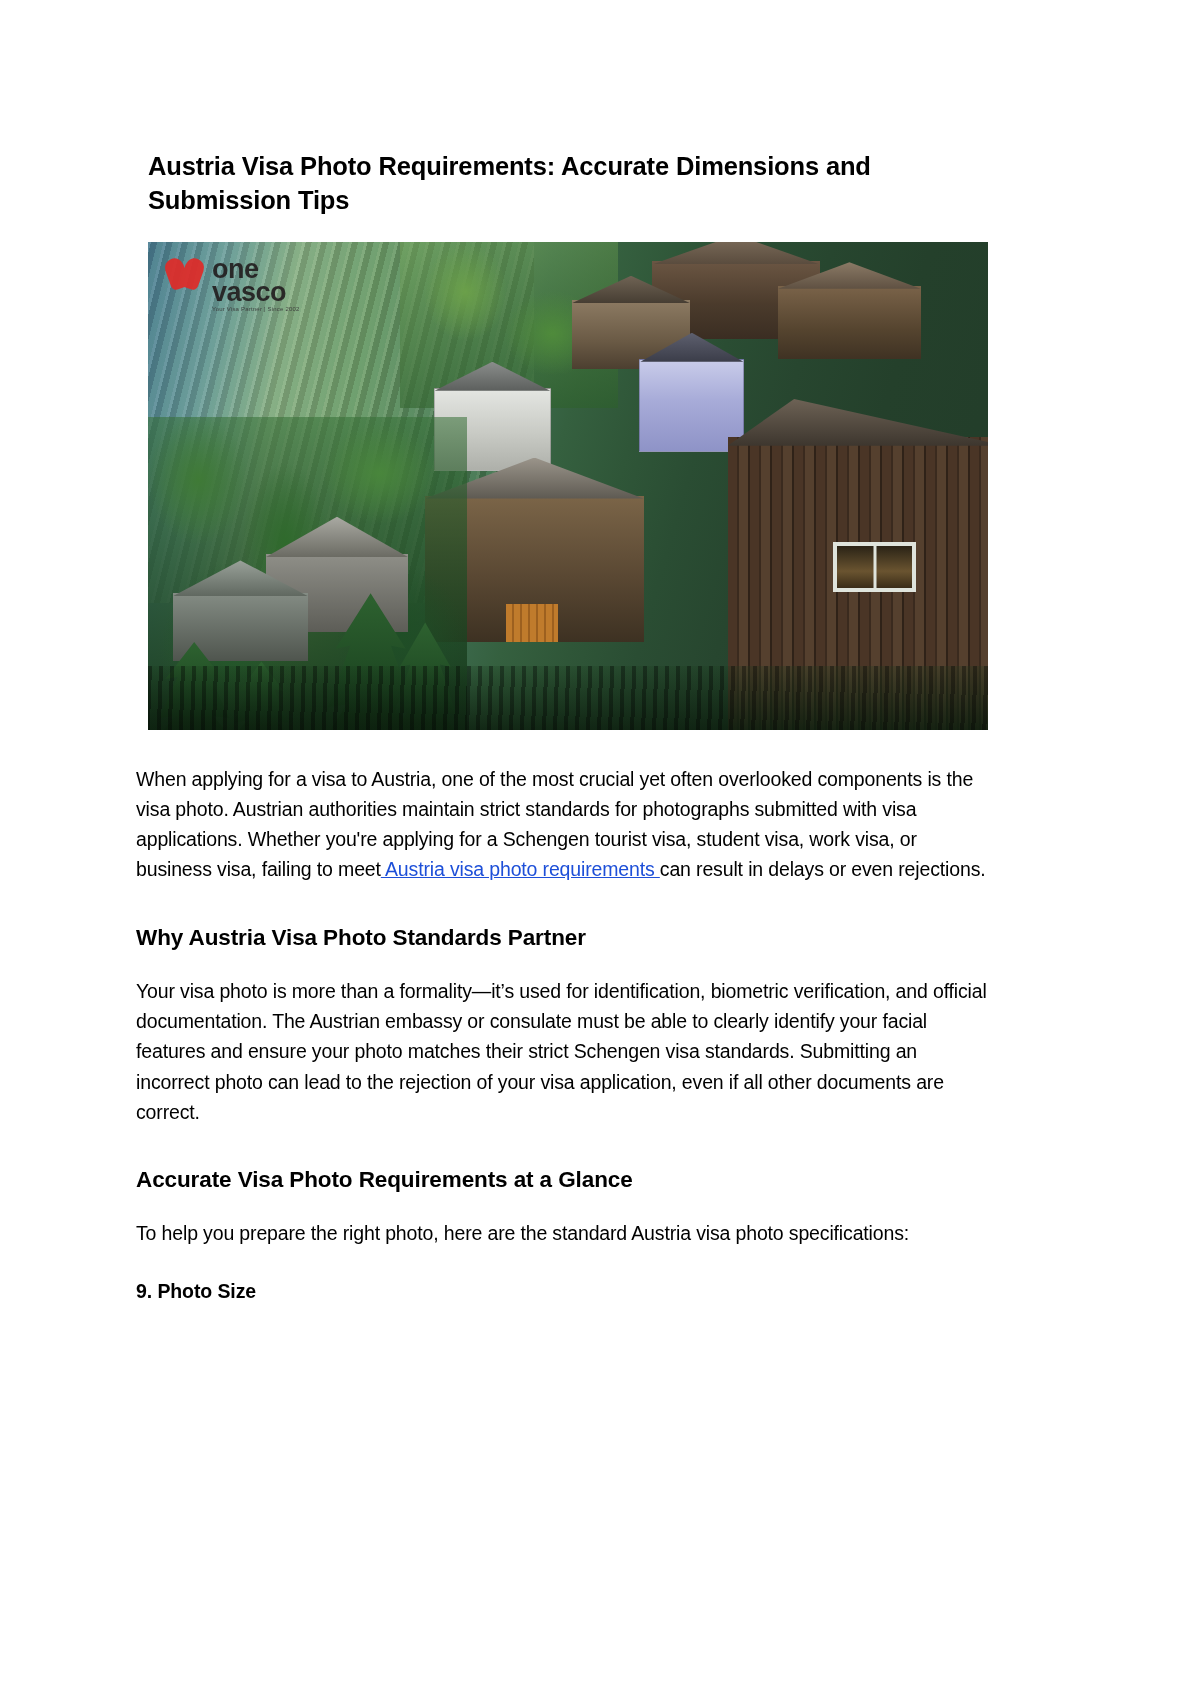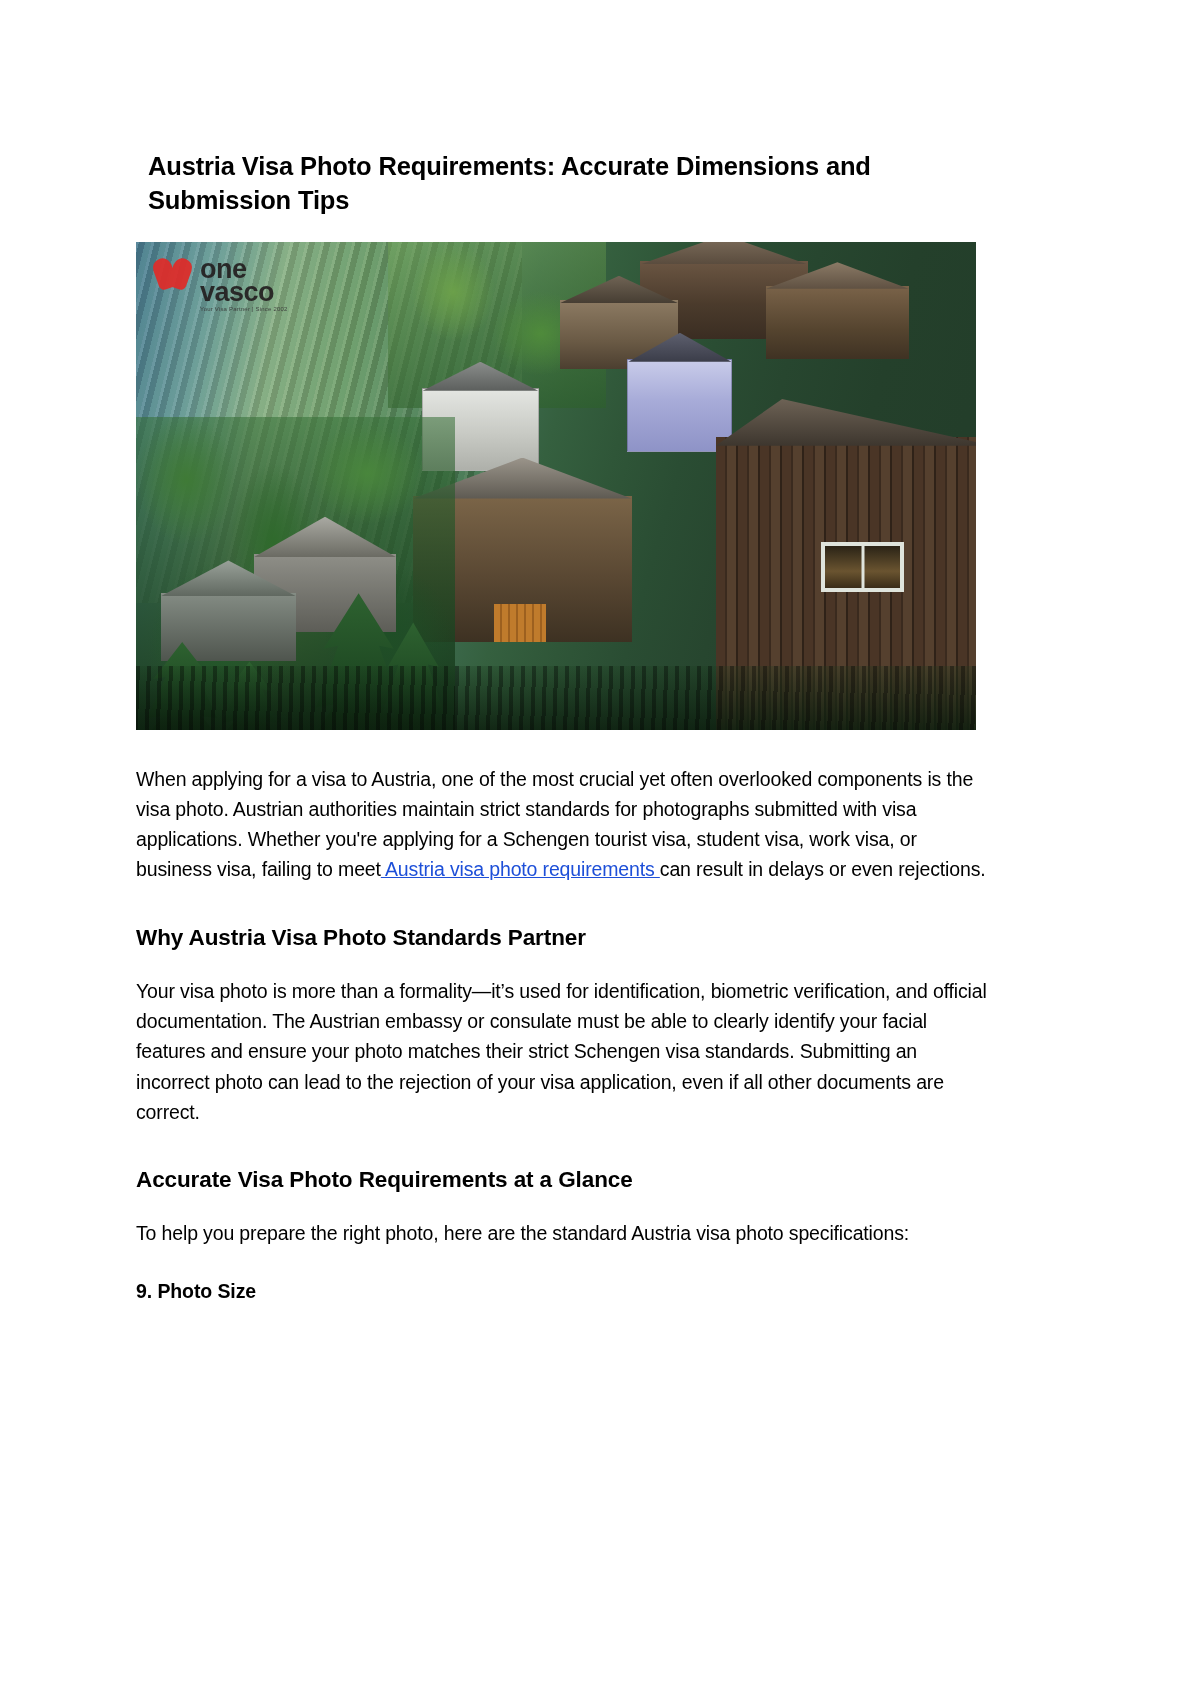--- a/index.html
+++ b/index.html
@@ -24,21 +24,21 @@
   }
   .doc-title {
     font-size: 25.5px;
     font-weight: bold;
     line-height: 1.33;
     letter-spacing: -0.15px;
     margin: 0 0 24px 12px;
     color: #000;
   }
   .hero-figure {
-    margin: 0 0 34px 0;
+    margin: 0 0 34px 12px;
     width: 840px;
     height: 488px;
     position: relative;
     overflow: hidden;
     background: #3b82f6;
   }
   
   .hero-img {
     position: absolute;
     inset: 0;

